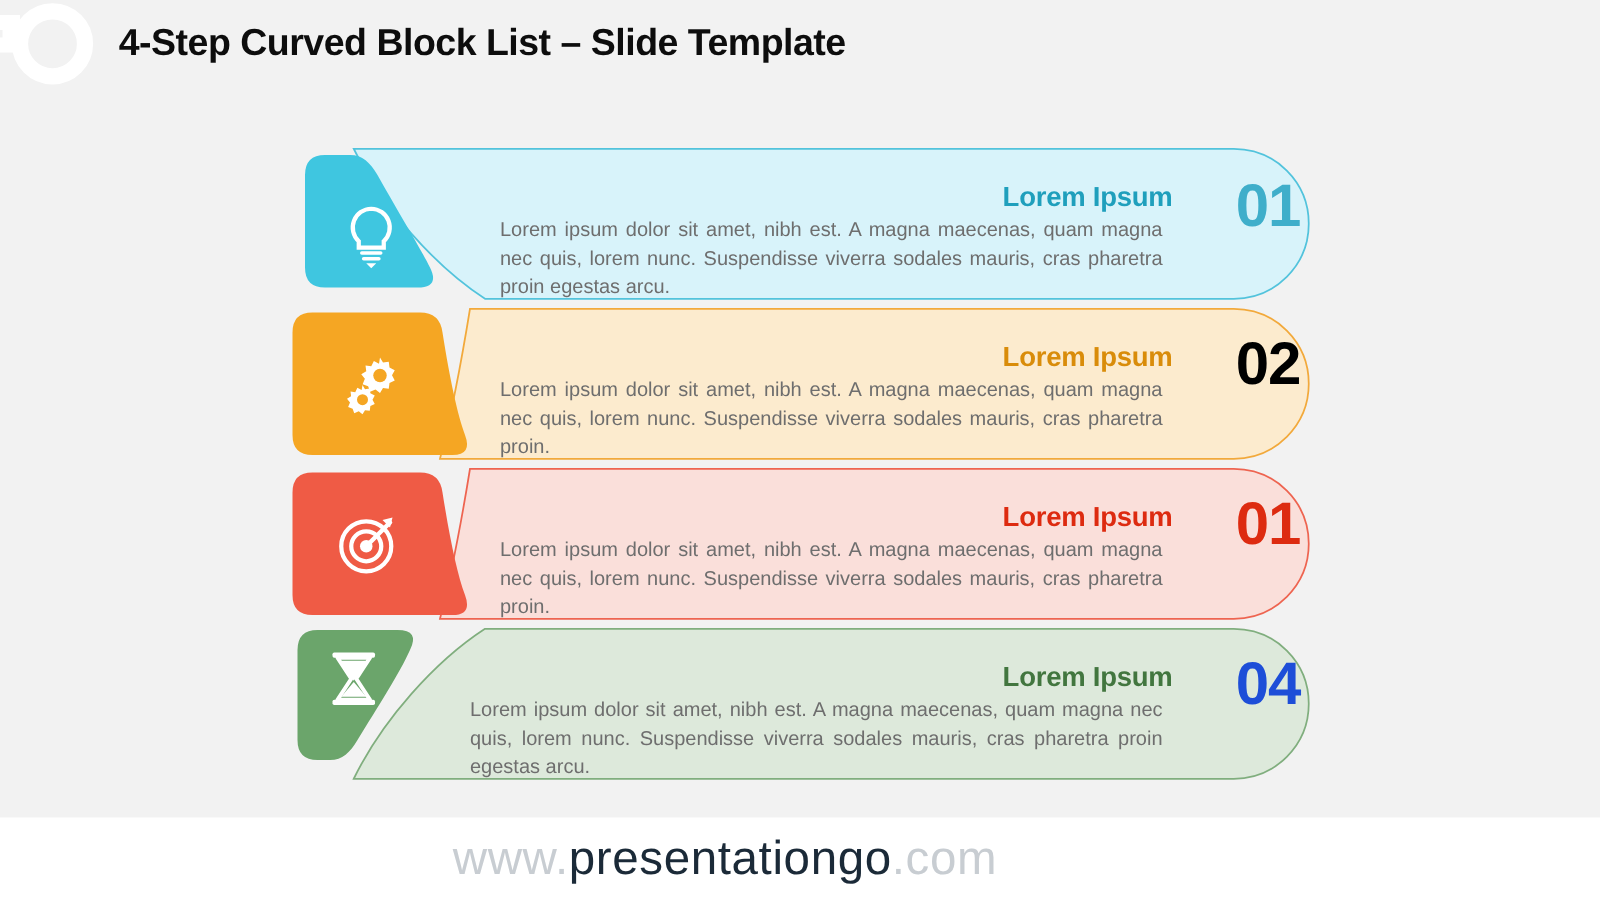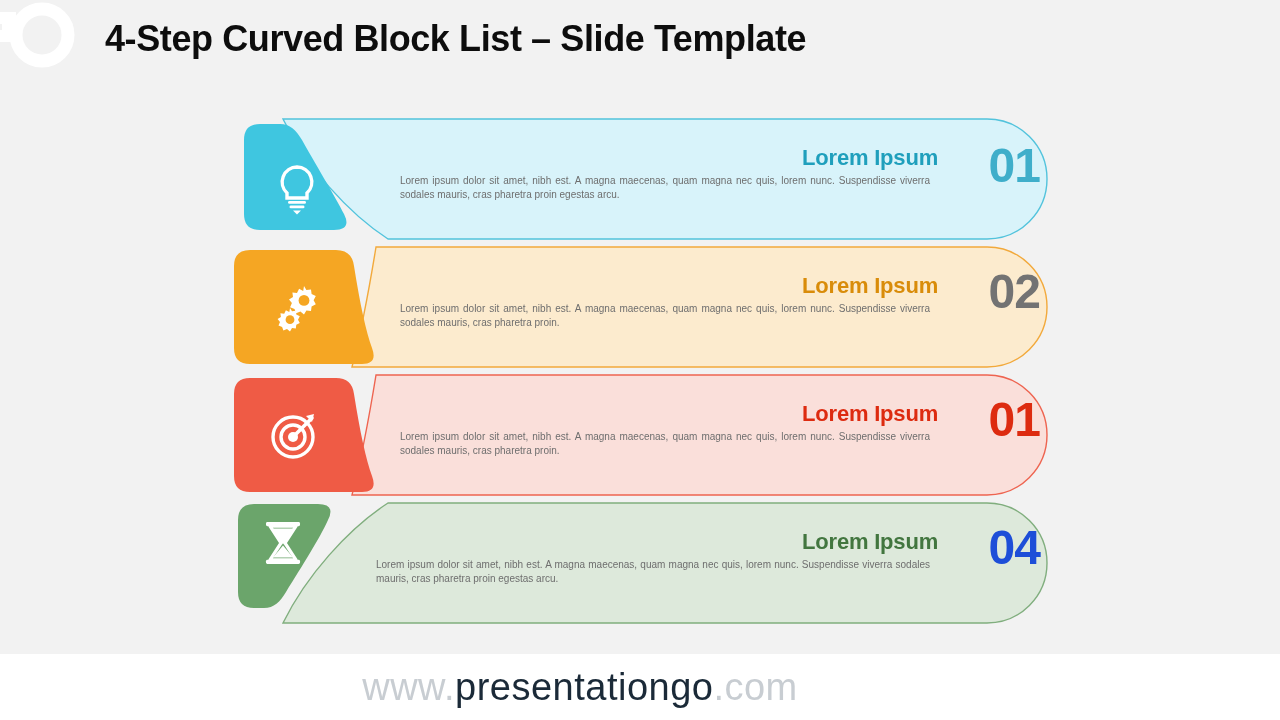--- a/index.html
+++ b/index.html
@@ -13,22 +13,22 @@
 
   
   .logo-watermark{
     position:absolute;left:-28px;top:-6px;width:110px;height:82px;
     pointer-events:none;
   }
 
   
   .slide-title{
     position:absolute;left:95px;top:18px;
-    font-size:36px;font-weight:bold;color:#0D0D0D;
-    letter-spacing:-0.4px;white-space:nowrap;margin-left:10px;
+    font-size:30px;font-weight:bold;color:#0D0D0D;
+    letter-spacing:-0.4px;white-space:nowrap;
   }
 
   
   .blocks{position:absolute;left:0;top:112px;width:1280px;height:512px;}
 
   .block{position:absolute;left:228px;width:820px;height:122px;}
   .block-1{top:6px;}
   .block-2{top:134px;}
   .block-3{top:262px;}
   .block-4{top:390px;}
@@ -38,21 +38,21 @@
   
   .block-text{position:absolute;left:0;top:0;width:820px;height:122px;}
 
   .heading{
     position:absolute;right:110px;top:27px;
     font-size:22px;font-weight:bold;text-align:right;
     white-space:nowrap;letter-spacing:-0.2px;margin-left:20px;
   }
   .body-text{
     position:absolute;top:56px;
-    font-size:10px;line-height:1.42;color:#6E6E6E;
+    font-size:16px;line-height:1.42;color:#6E6E6E;
     text-align:justify;text-justify:inter-word;
   }
   .num{
     position:absolute;right:8px;top:22px;
     font-size:48px;font-weight:bold;letter-spacing:-1px;
     line-height:1;
   }
 
   
   .block-1 .body-text{left:172px;width:530px;}
@@ -126,21 +126,21 @@
       <svg class="icon-glyph" viewBox="0 0 54 54">
         <g fill="#FFFFFF">
           <path d="M34 6 l2.4 4.0 4.6 -0.6 0.6 4.6 4.2 2.1 -2.2 4.1 2.2 4.1 -4.2 2.1 -0.6 4.6 -4.6 -0.6 -2.4 4.0 -3.6 -2.9 -4.3 1.8 -1.6 -4.4 -4.4 -1.6 1.8 -4.3 -2.9 -3.6 4.0 -2.4 -0.6 -4.6 4.6 0.6 2.1 -4.2 4.1 2.2 Z"></path>
           <circle cx="34" cy="20.4" r="5.4" fill="#F5A623"></circle>
           <path d="M20 28 l2.0 3.3 3.8 -0.5 0.5 3.8 3.5 1.7 -1.8 3.4 1.8 3.4 -3.5 1.7 -0.5 3.8 -3.8 -0.5 -2.0 3.3 -3.0 -2.4 -3.6 1.5 -1.3 -3.6 -3.6 -1.3 1.5 -3.6 -2.4 -3.0 3.3 -2.0 -0.5 -3.8 3.8 0.5 1.7 -3.5 3.4 1.8 Z"></path>
           <circle cx="20" cy="39.7" r="4.4" fill="#F5A623"></circle>
         </g>
       </svg>
       <div class="heading" style="color:#D98C0A">Lorem Ipsum</div>
       <div class="body-text">Lorem ipsum dolor sit amet, nibh est. A magna maecenas, quam magna nec quis, lorem nunc. Suspendisse viverra sodales mauris, cras pharetra proin.</div>
-      <div class="num" style="color:#737373">02</div>
+      <div class="num" style="color:#000000">02</div>
     </div>
   </div>
 
   <div class="block block-3">
     <svg class="block-svg" viewBox="0 0 820 122" preserveAspectRatio="none">
       <path id="b3body" d="M 148 1 L 759 1 A 60 60 0 0 1 759 121 L 124 121 C 134 82 142 38 148 1 Z" fill="#FADFDA" stroke="#EE6450" stroke-width="1.4"></path>
       <path id="b3plate" d="M 6 20 Q 6 4 22 4 L 108 4 Q 124 4 126 20 C 132 58 138 86 144 102 Q 150 118 134 118 L 22 118 Q 6 118 6 102 Z" fill="#EF5B45"></path>
     </svg>
 
     <div class="block-text">

